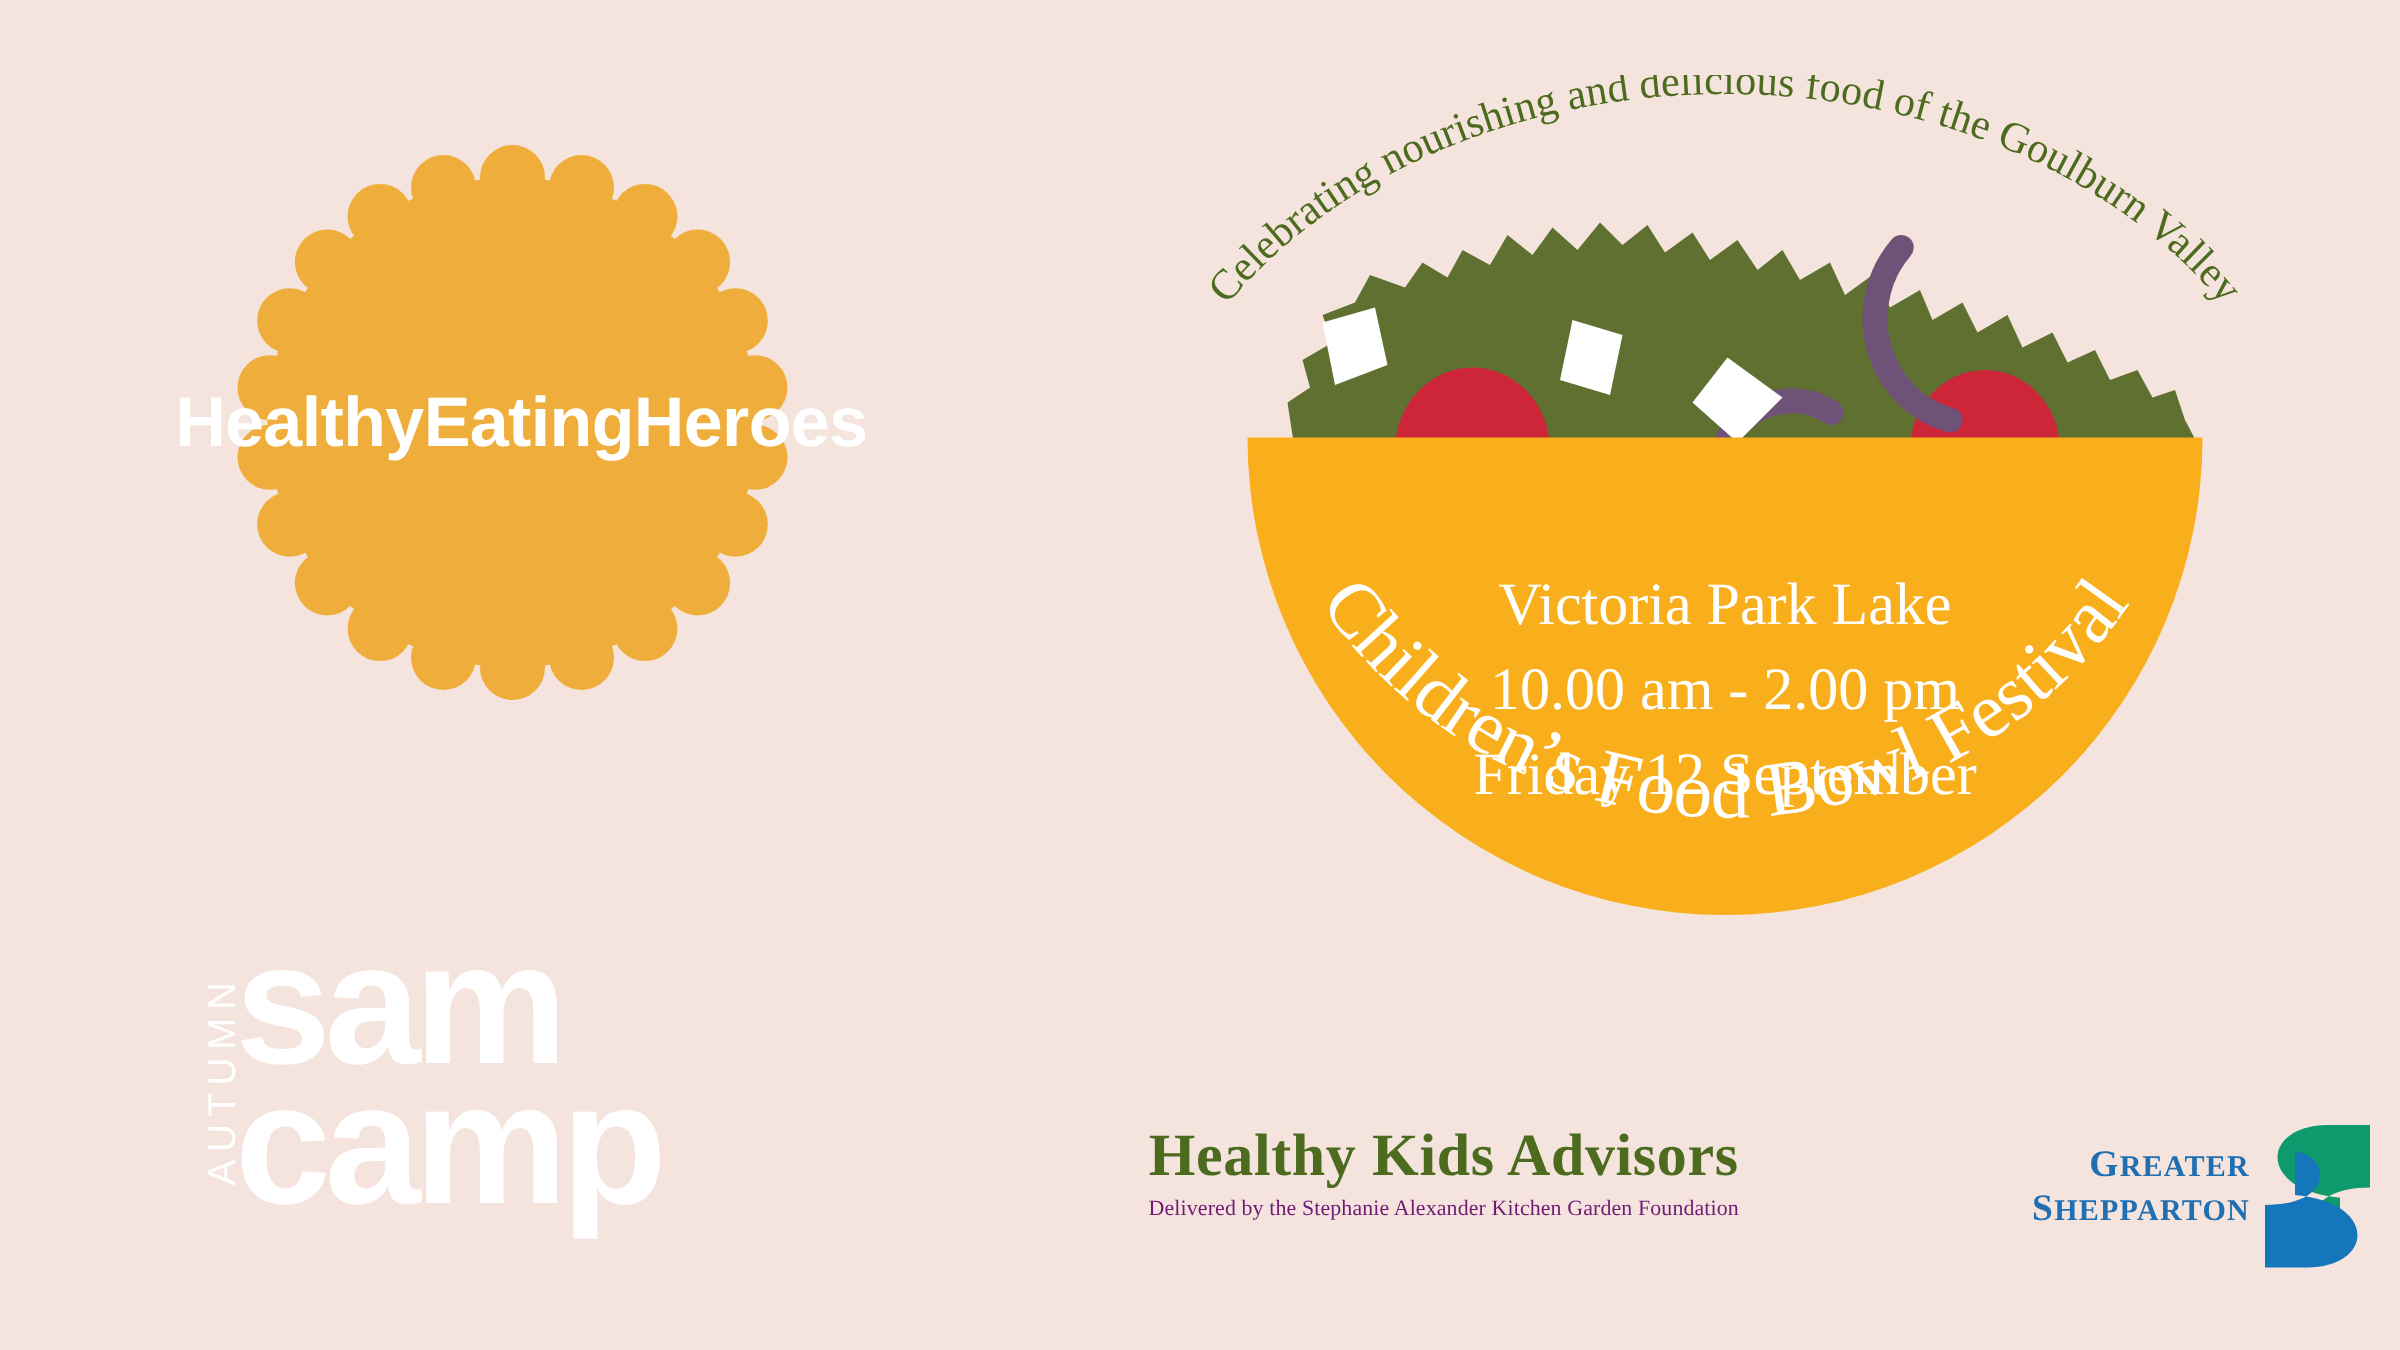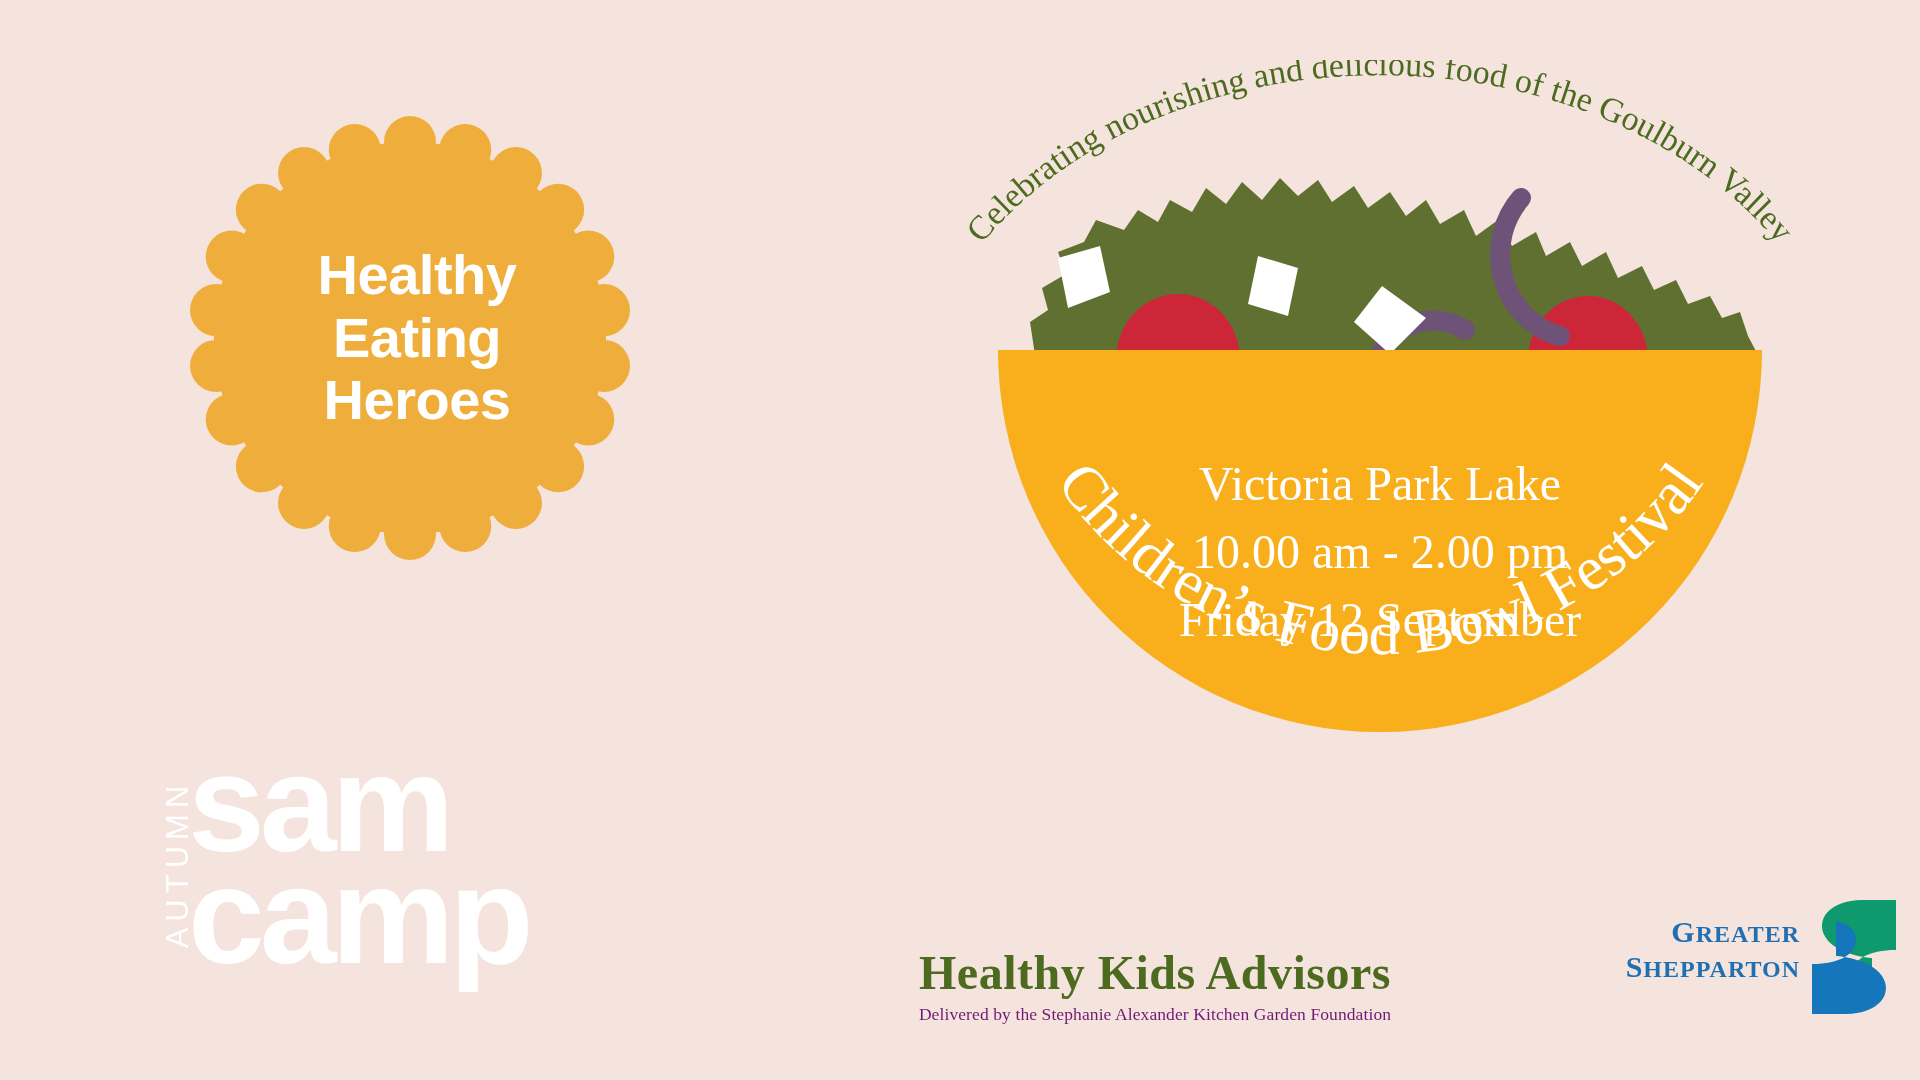--- a/index.html
+++ b/index.html
@@ -9,21 +9,21 @@
     font-family:"Liberation Sans", sans-serif;
     position:relative;
   }
   .stage{position:absolute;inset:0;width:1920px;height:1080px;}
 
   
   .badge-wrap{position:absolute;left:130px;top:88px;width:560px;height:500px;}
   .badge-wrap svg{position:absolute;left:0;top:0;}
   .badge-text{
     position:absolute;left:0;top:0;width:560px;height:500px;
-    display:flex;flex-direction:column;align-items:center;justify-content:center;
+    display:flex;align-items:center;justify-content:center;
     color:#FFFFFF;font-weight:bold;font-size:56px;line-height:1.12;
     letter-spacing:-0.5px;text-align:right;
     padding-left:14px;box-sizing:border-box;
   }
 
   
   .samcamp{position:absolute;left:120px;top:762px;width:520px;height:260px;}
   .autumn{
     position:absolute;left:-26px;top:84px;
     transform:rotate(-90deg);transform-origin:center center;
@@ -44,21 +44,21 @@
     text-align:center;color:#FFFFFF;
     font-family:"Liberation Serif", serif;
     font-size:48px;line-height:1.42;
   }
   .bowl-info div{margin:0;}
 
   
   .hka{position:absolute;left:895px;top:900px;width:520px;text-align:center;}
   .hka-title{
     font-family:"Liberation Serif", serif;font-weight:bold;
-    font-size:48px;color:#4C6B1F;letter-spacing:0.5px;line-height:1.05;margin-top:48px;
+    font-size:48px;color:#4C6B1F;letter-spacing:0.5px;line-height:1.05;
   }
   .hka-sub{
     font-family:"Liberation Serif", serif;
     font-size:17.5px;color:#701a75;margin-top:6px;letter-spacing:0.1px;
   }
   .gs{position:absolute;left:1500px;top:898px;width:400px;height:130px;}
   .gs-text{
     position:absolute;left:0;top:16px;width:300px;text-align:right;
     color:#1F6FB2;font-weight:bold;line-height:1.18;font-family:Liberation Serif, serif;
   }

